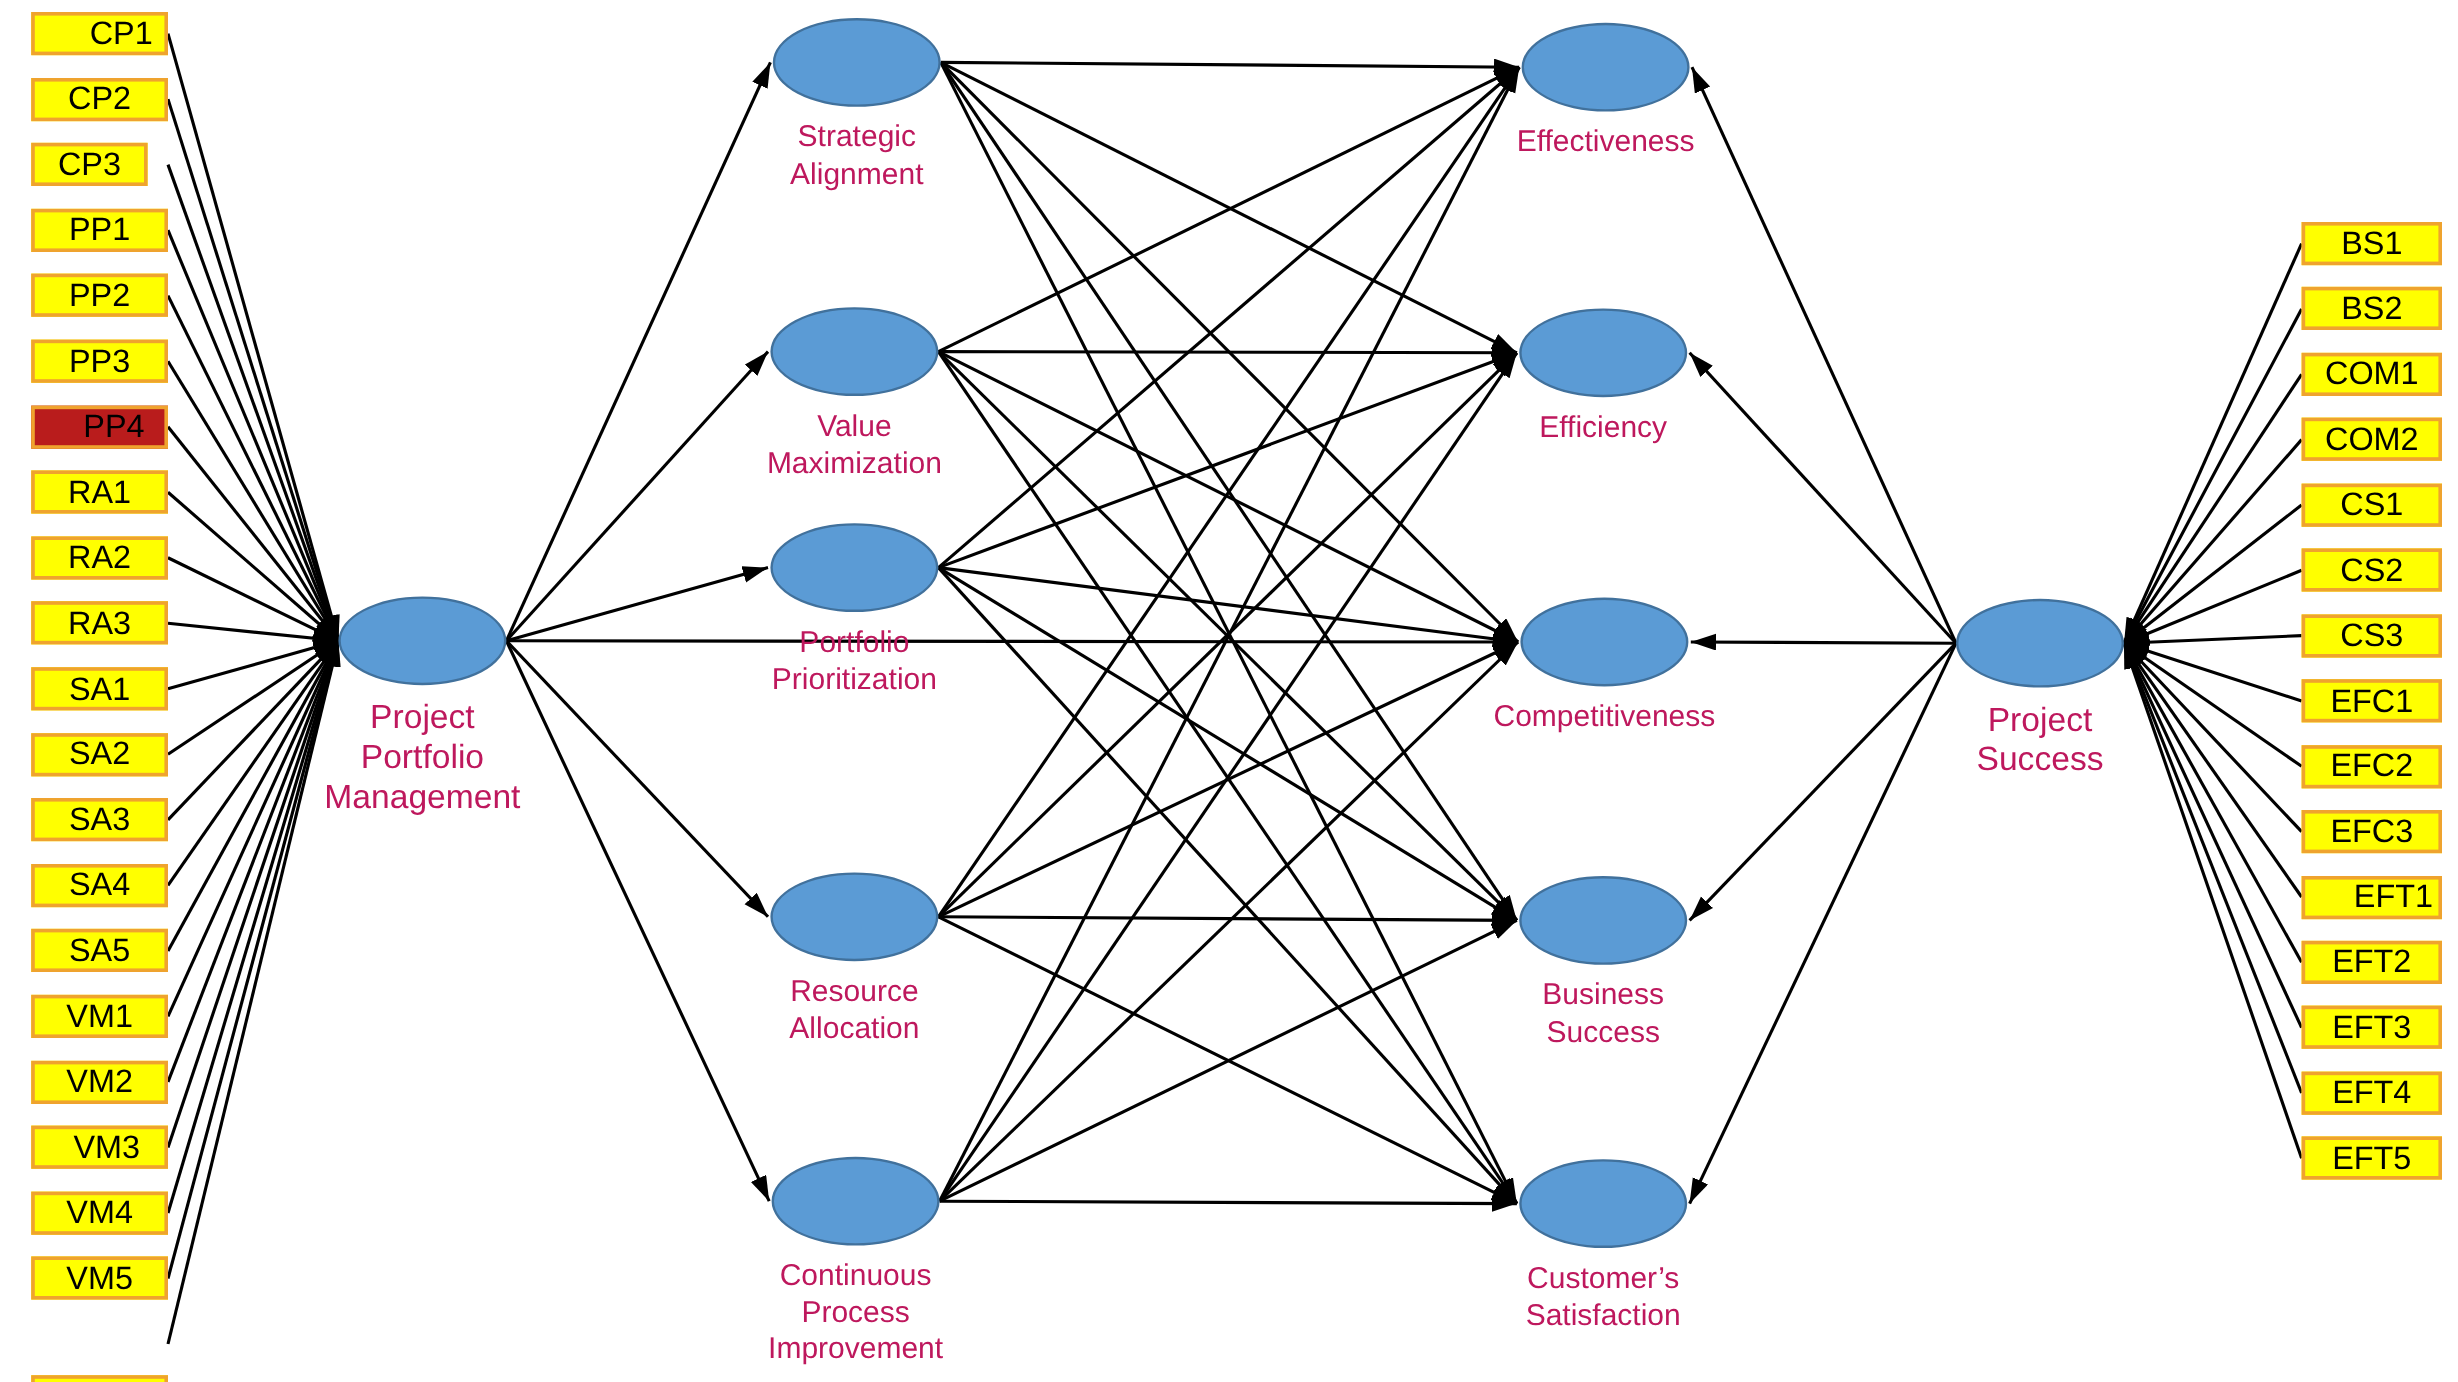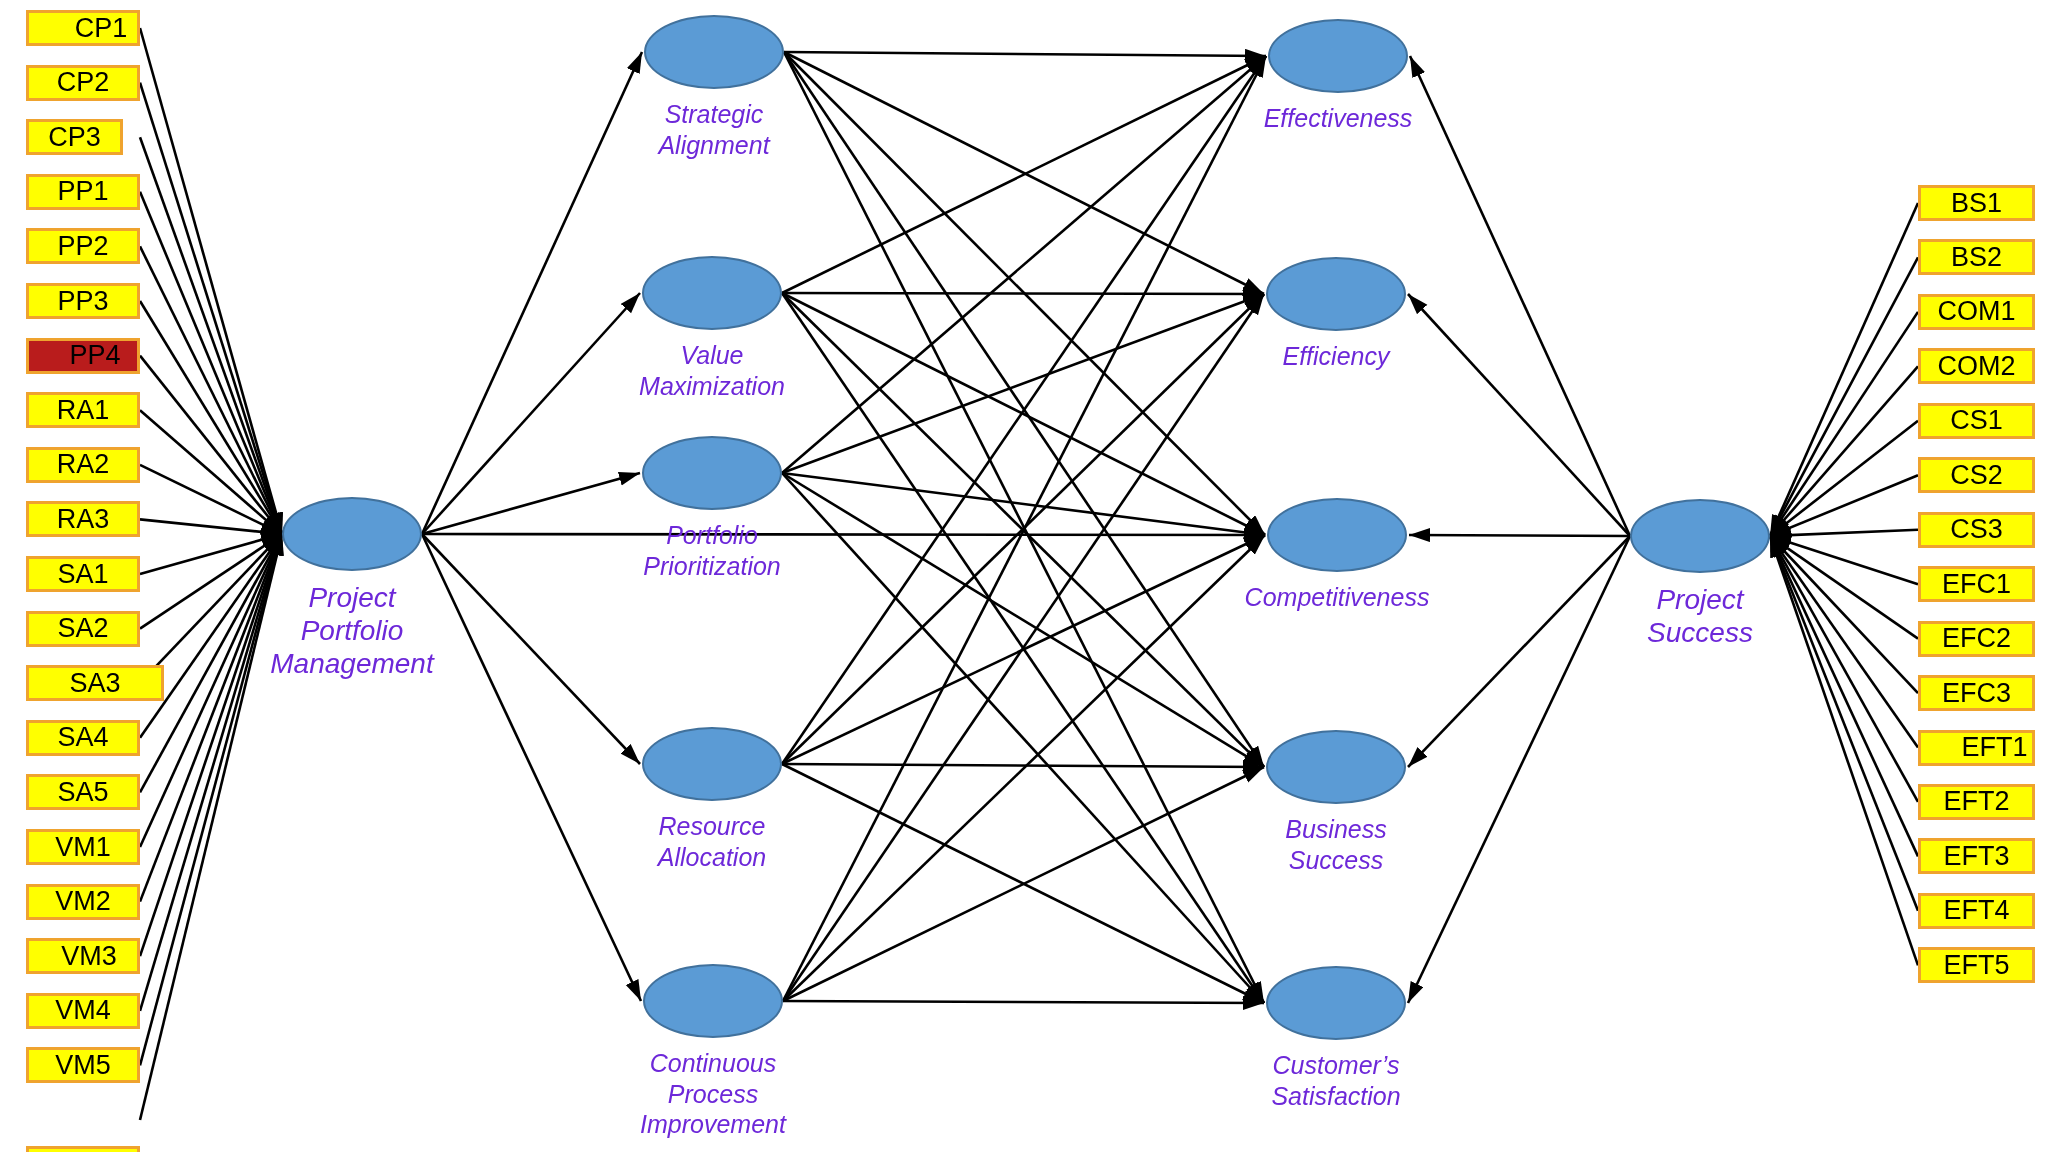--- a/index.html
+++ b/index.html
@@ -21,24 +21,23 @@
   .construct-ellipse{
     position:absolute;
     box-sizing:border-box;
     border-radius:50%;
     border-style:solid;border-width:2.5px;
   }
   .construct-label{
     position:absolute;
     text-align:center;
     white-space:pre-line;
-    color:#6d28d9;
+    color:#be185d;
     line-height:1.22;
     pointer-events:none;
-    font-style:italic;
   }
   .lbl-small{font-size:25px;}
   .lbl-big{font-size:28px;line-height:1.18;}
 </style>
 </head>
 <body>
 
 <div id="canvas">
   <svg id="edges" width="2048" height="1152" viewBox="0 0 2048 1152" xmlns="http://www.w3.org/2000/svg">
     <defs>
@@ -151,21 +150,21 @@
       </div>
       <div class="indicator-box" style="left: 26px; top: 501.4px; width: 114px; height: 36px; background: rgb(255, 255, 0); border-color: rgb(239, 163, 46); text-align: right;">
         <span>RA3</span>
       </div>
       <div class="indicator-box" style="left: 26px; top: 556px; width: 114px; height: 36px; background: rgb(255, 255, 0); border-color: rgb(239, 163, 46);">
         <span>SA1</span>
       </div>
       <div class="indicator-box" style="left: 26px; top: 610.6px; width: 114px; height: 36px; background: rgb(255, 255, 0); border-color: rgb(239, 163, 46);">
         <span>SA2</span>
       </div>
-      <div class="indicator-box" style="left: 26px; top: 665.2px; width: 138px; height: 36px; background: rgb(255, 255, 0); border-color: rgb(239, 163, 46);">
+      <div class="indicator-box" style="left: 26px; top: 665.2px; width: 114px; height: 36px; background: rgb(255, 255, 0); border-color: rgb(239, 163, 46);">
         <span>SA3</span>
       </div>
       <div class="indicator-box" style="left: 26px; top: 719.8px; width: 114px; height: 36px; background: rgb(255, 255, 0); border-color: rgb(239, 163, 46);">
         <span>SA4</span>
       </div>
       <div class="indicator-box" style="left: 26px; top: 774.4px; width: 114px; height: 36px; background: rgb(255, 255, 0); border-color: rgb(239, 163, 46);">
         <span>SA5</span>
       </div>
       <div class="indicator-box" style="left: 26px; top: 829px; width: 114px; height: 36px; background: rgb(255, 255, 0); border-color: rgb(239, 163, 46);">
         <span>VM1</span>

